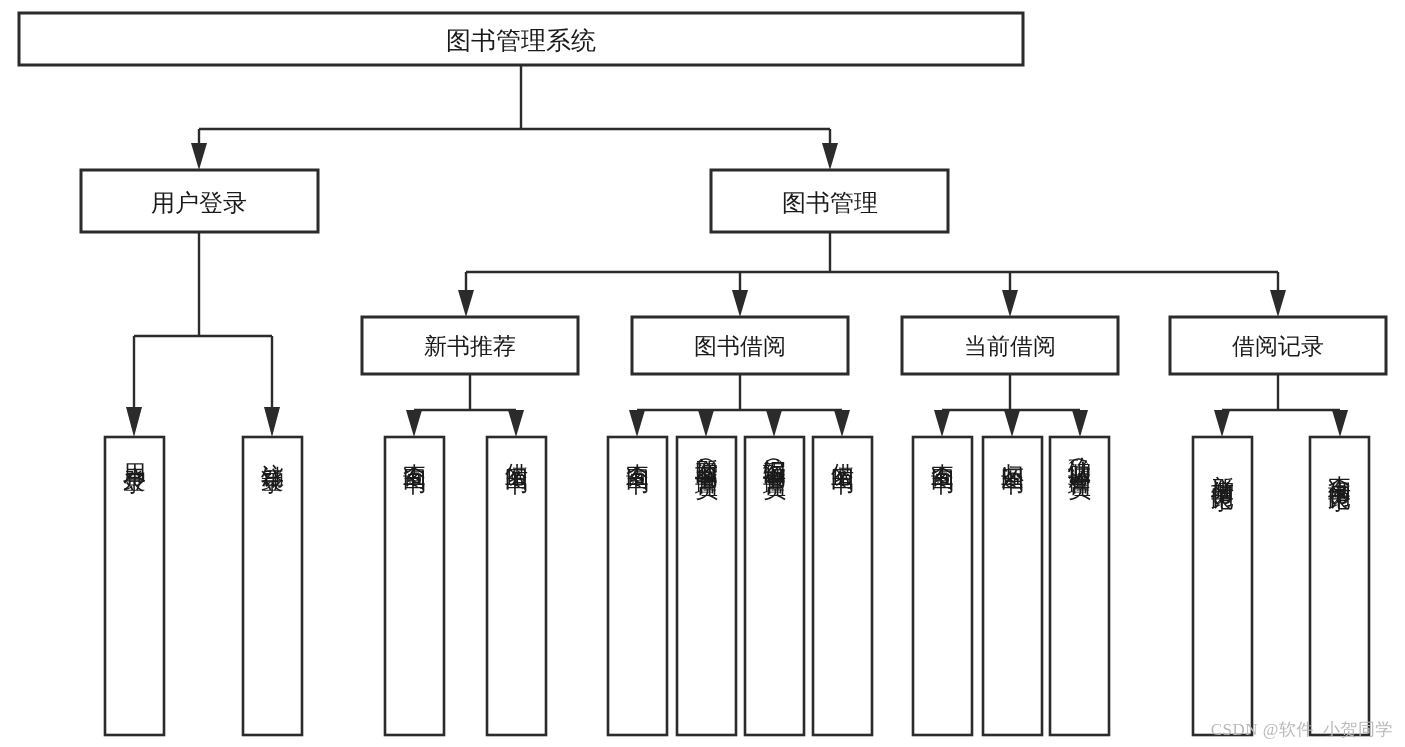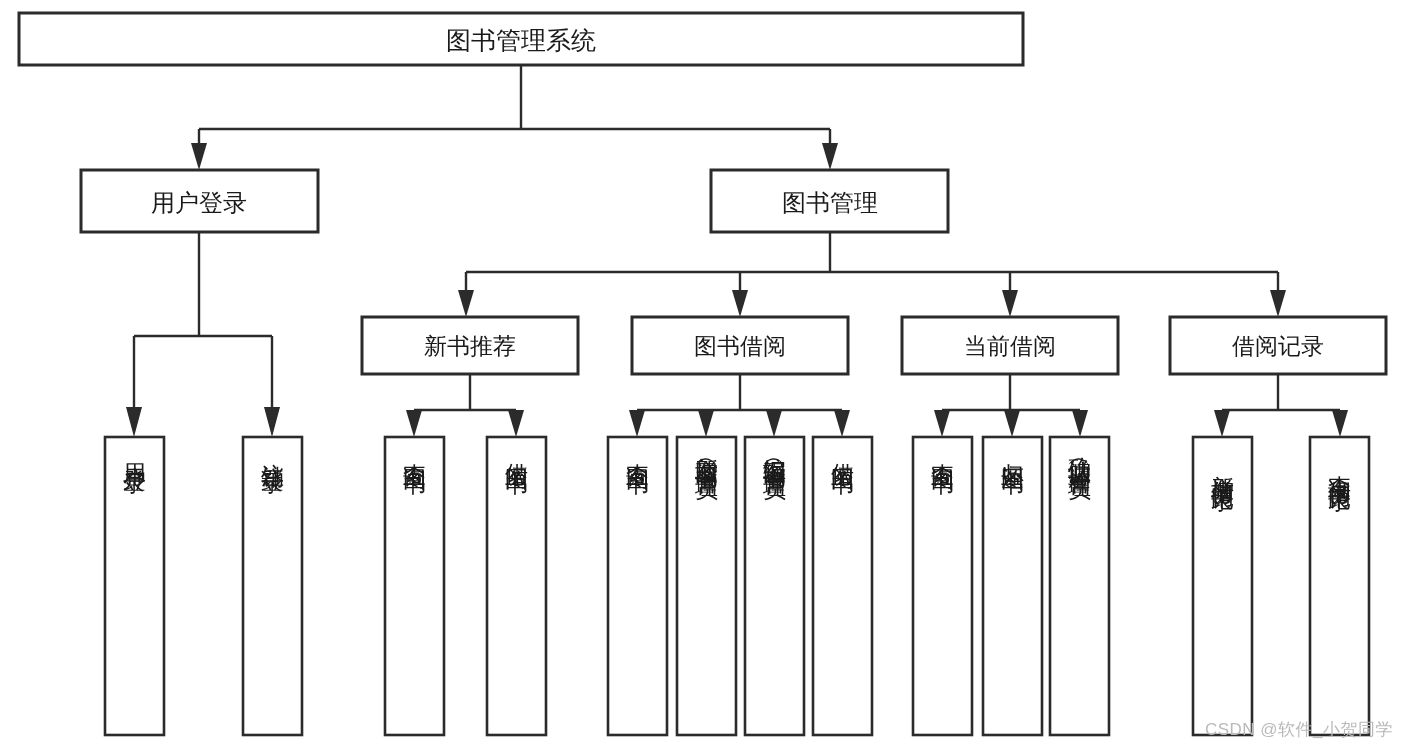--- a/index.html
+++ b/index.html
@@ -69,21 +69,21 @@
     line-height: 1;
     letter-spacing: 3px;
     color: #1a1a1a;
     white-space: nowrap;
     margin-top: 8px;
   }
   .watermark {
     position: absolute;
     right: 12px;
     bottom: 6px;
-    font-family: Liberation Sans, sans-serif;
+    font-family: Liberation Serif, serif;
     font-size: 17px;
     color: #b9b9b9;
     letter-spacing: 0.5px;
     user-select: none;
   }
 </style>
 </head>
 <body>
 
 <div id="diagram-root">

